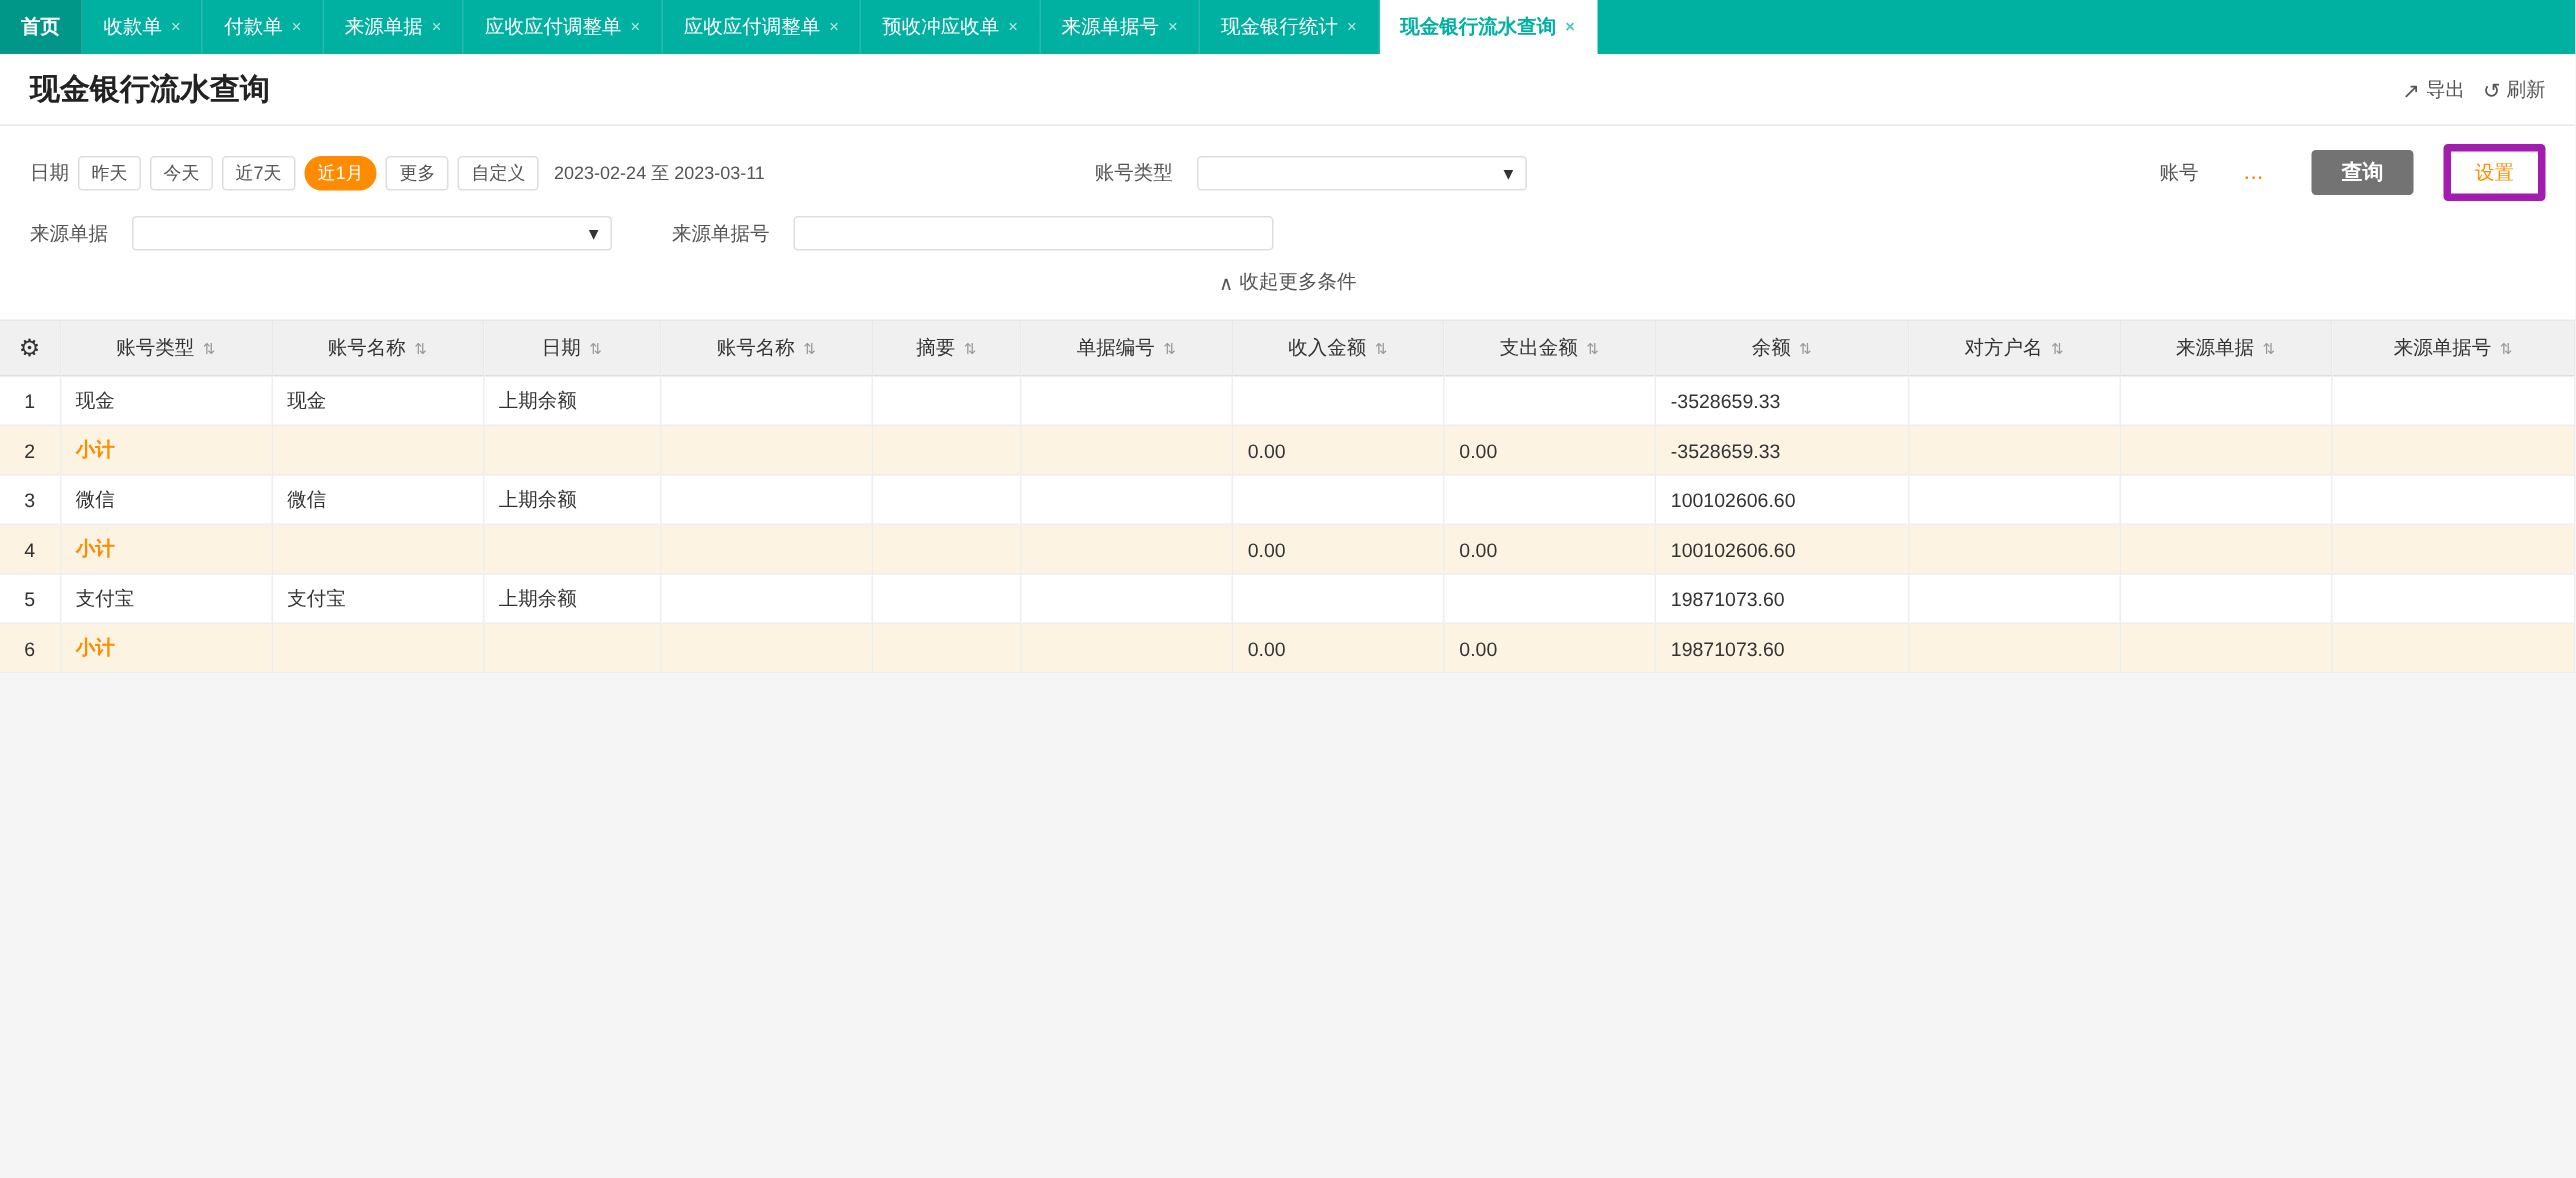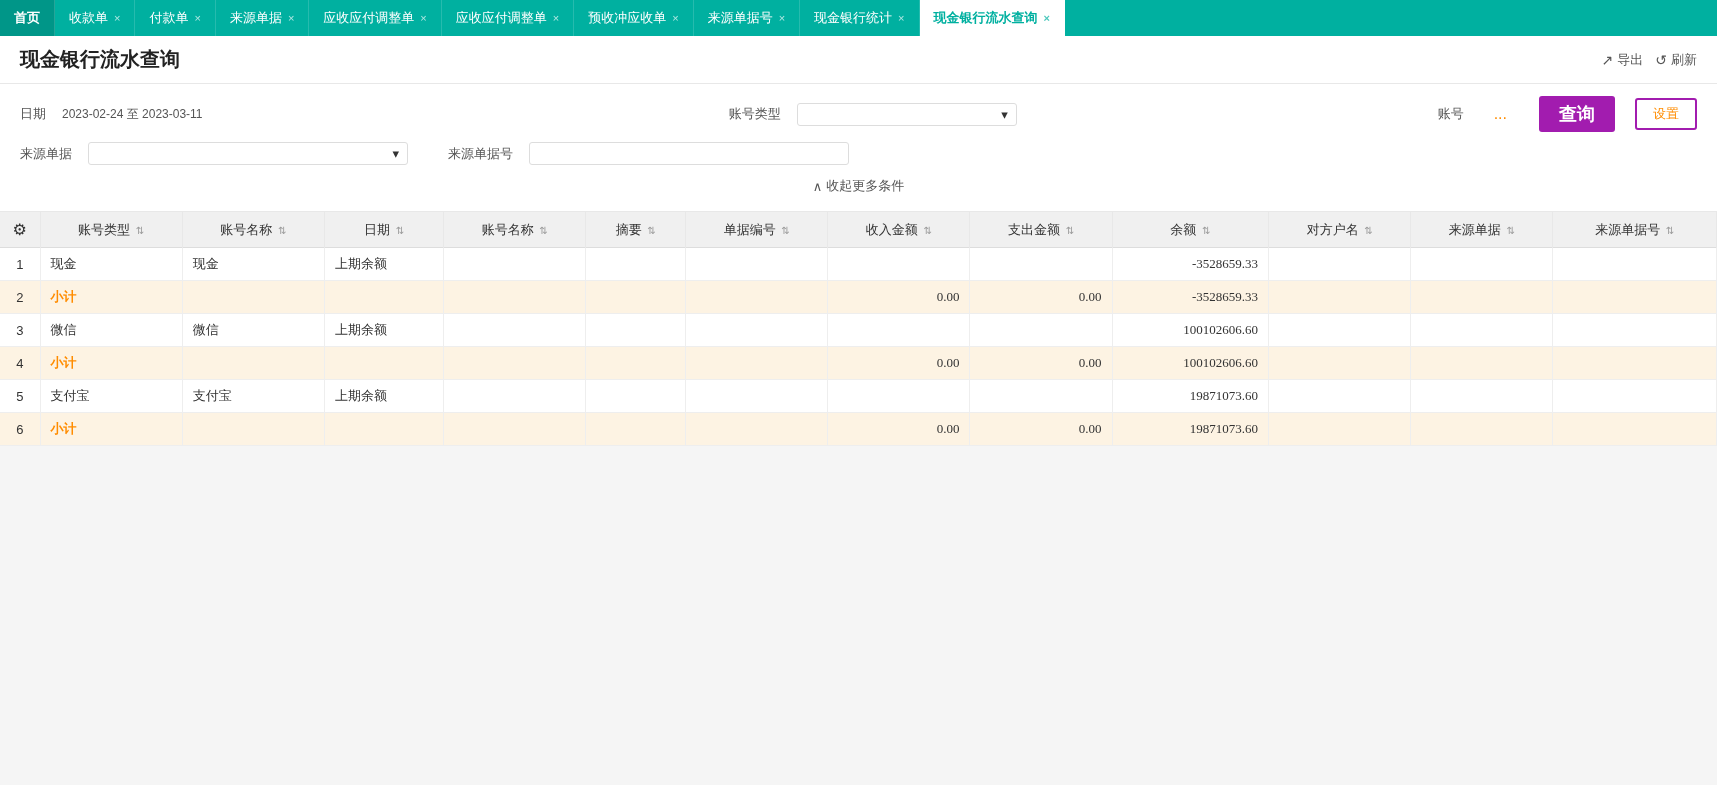--- a/index.html
+++ b/index.html
@@ -132,33 +132,33 @@
       outline: none;
       font-size: 13px;
     }
     .filter-dots {
       color: #ff8c00;
       font-size: 16px;
       cursor: pointer;
       margin-right: 8px;
     }
     .query-btn {
-      background: #a21caf;
+      background: #737373;
       color: #fff;
       border: none;
       padding: 6px 20px;
       border-radius: 3px;
       cursor: pointer;
-      font-size: 18px;
+      font-size: 14px;
       font-weight: bold;
     }
     .settings-btn {
       background: #fff;
       color: #ff8c00;
-      border: 2px solid #a21caf;
+      border: 5px solid #a21caf;
       padding: 5px 16px;
       border-radius: 3px;
       cursor: pointer;
       font-size: 13px;
     }
     .collapse-btn {
       display: flex;
       align-items: center;
       justify-content: center;
       color: #555;
@@ -213,22 +213,20 @@
     tbody tr.subtotal {
       background: #fdf3e3;
     }
     tbody td {
       padding: 7px 10px;
       border-right: 1px solid #eee;
       white-space: nowrap;
       color: #333;
     }
     td.number {
-      text-align: right;
-      font-family: Liberation Serif, serif;
     }
     td.center {
       text-align: center;
     }
     .gear-icon {
       font-size: 16px;
       cursor: pointer;
     }
     .filter-row-2 {
       display: flex;
@@ -291,20 +289,28 @@
       <span>刷新</span>
     </div>
   </div>
 </div>
 
 <div class="filter-area">
 
   <div class="filter-row">
     <div class="filter-section">
       <span class="filter-label">日期</span>
+      <div class="filter-date-btns">
+        <button class="date-btn">昨天</button>
+        <button class="date-btn">今天</button>
+        <button class="date-btn">近7天</button>
+        <button class="date-btn active">近1月</button>
+        <button class="date-btn">更多</button>
+        <button class="date-btn">自定义</button>
+      </div>
       <span class="date-range" style="margin-left:10px;">2023-02-24 至 2023-03-11</span>
     </div>
     <div style="flex:1; display:flex; align-items:center; gap:10px;">
       <span class="filter-label">账号类型</span>
       <div class="filter-select" style="min-width:220px;">
         <span></span>
         <span>▾</span>
       </div>
     </div>
     <div style="display:flex; align-items:center; gap:24px;">

